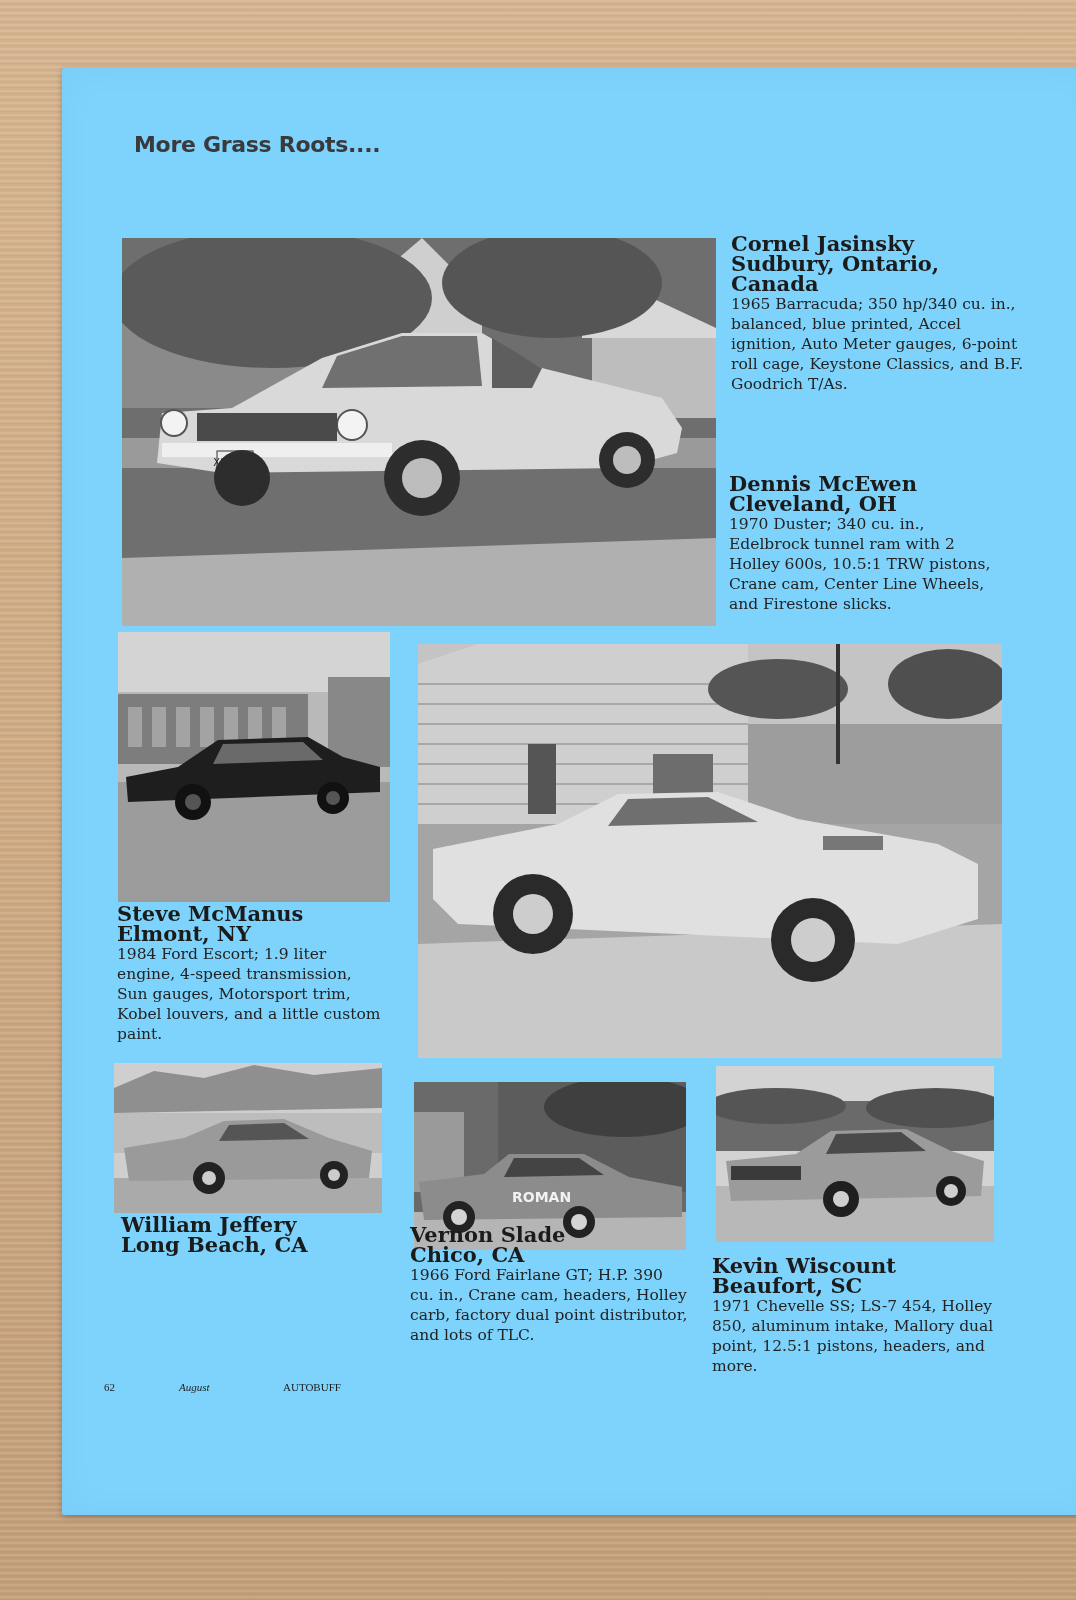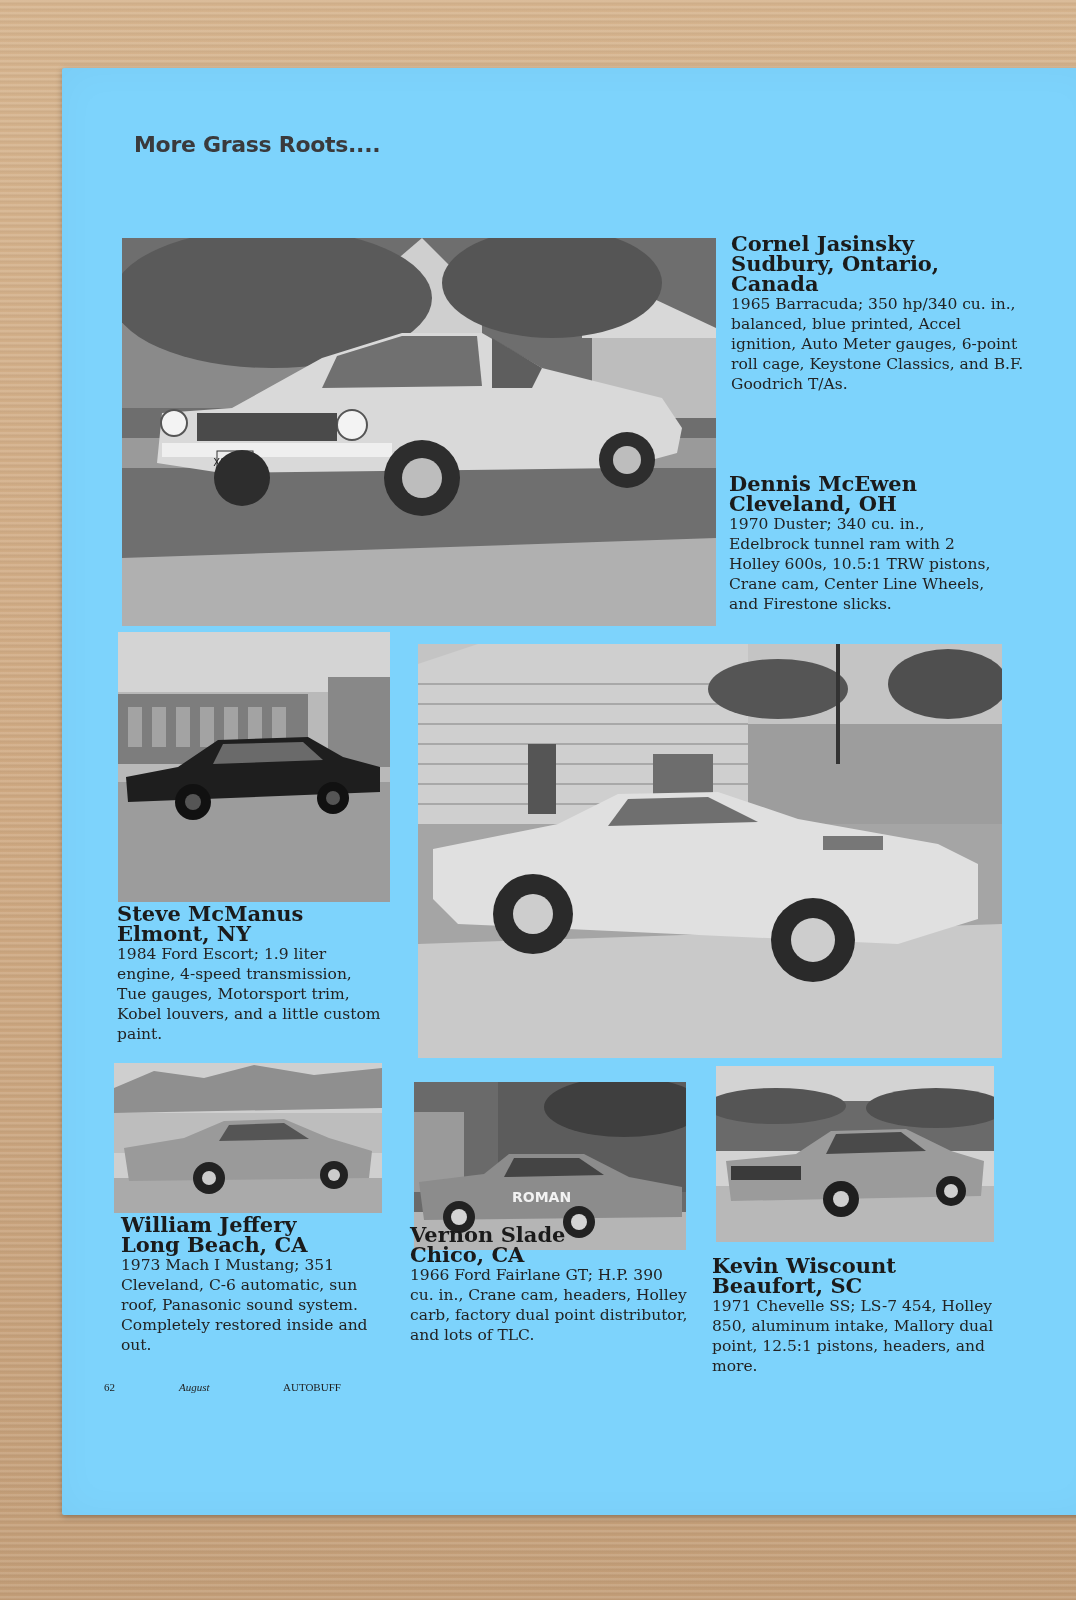--- a/index.html
+++ b/index.html
@@ -114,21 +114,21 @@
       <circle cx="75" cy="170" r="18" fill="#111"></circle>
         <circle cx="75" cy="170" r="8" fill="#555"></circle>
       <circle cx="215" cy="166" r="16" fill="#111"></circle>
         <circle cx="215" cy="166" r="7" fill="#555"></circle>
     </svg>
   </div>
 
   <div class="caption" style="left:55px; top:836px; width:268px;">
     <span class="name">Steve McManus</span>
     <span class="place">Elmont, NY</span>
-    <span class="desc">1984 Ford Escort; 1.9 liter engine, 4-speed transmission, Tue gauges, Motorsport trim, Kobel louvers, and a little custom paint.</span>
+    <span class="desc">1984 Ford Escort; 1.9 liter engine, 4-speed transmission, Sun gauges, Motorsport trim, Kobel louvers, and a little custom paint.</span>
   </div>
 
   <div class="photo" style="left:356px; top:576px; width:584px; height:414px;">
     <svg viewBox="0 0 584 414" preserveAspectRatio="none">
       <rect width="584" height="414" fill="#c4c4c4"></rect>
       <polygon points="0,20 60,0 330,0 330,180 0,180" fill="#cfcfcf"></polygon>
       <g stroke="#a8a8a8" stroke-width="2">
         <line x1="0" y1="40" x2="330" y2="40"></line>
           <line x1="0" y1="60" x2="330" y2="60"></line>
         <line x1="0" y1="80" x2="330" y2="80"></line>
@@ -167,21 +167,20 @@
       <circle cx="95" cy="115" r="16" fill="#222"></circle>
         <circle cx="95" cy="115" r="7" fill="#ccc"></circle>
       <circle cx="220" cy="112" r="14" fill="#222"></circle>
         <circle cx="220" cy="112" r="6" fill="#ccc"></circle>
     </svg>
   </div>
 
   <div class="caption" style="left:59px; top:1147px; width:275px;">
     <span class="name">William Jeffery</span>
     <span class="place">Long Beach, CA</span>
-    <span class="desc">1973 Mach I Mustang; 351 Cleveland, C-6 automatic, sun roof, Panasonic sound system. Completely restored inside and out.</span>
   </div>
 
   <div class="photo" style="left:352px; top:1014px; width:272px; height:168px;">
     <svg viewBox="0 0 272 168" preserveAspectRatio="none">
       <rect width="272" height="168" fill="#6a6a6a"></rect>
       <rect x="84" y="0" width="188" height="110" fill="#5c5c5c"></rect>
       <ellipse cx="210" cy="25" rx="80" ry="30" fill="#3f3f3f"></ellipse>
       <rect x="0" y="30" width="50" height="80" fill="#9a9a9a"></rect>
       <rect x="0" y="130" width="272" height="38" fill="#b5b5b5"></rect>
       <path d="M5,100 L70,92 L95,72 L170,72 L215,95 L268,105 L268,135 L10,138 Z" fill="#8c8c8c"></path>

